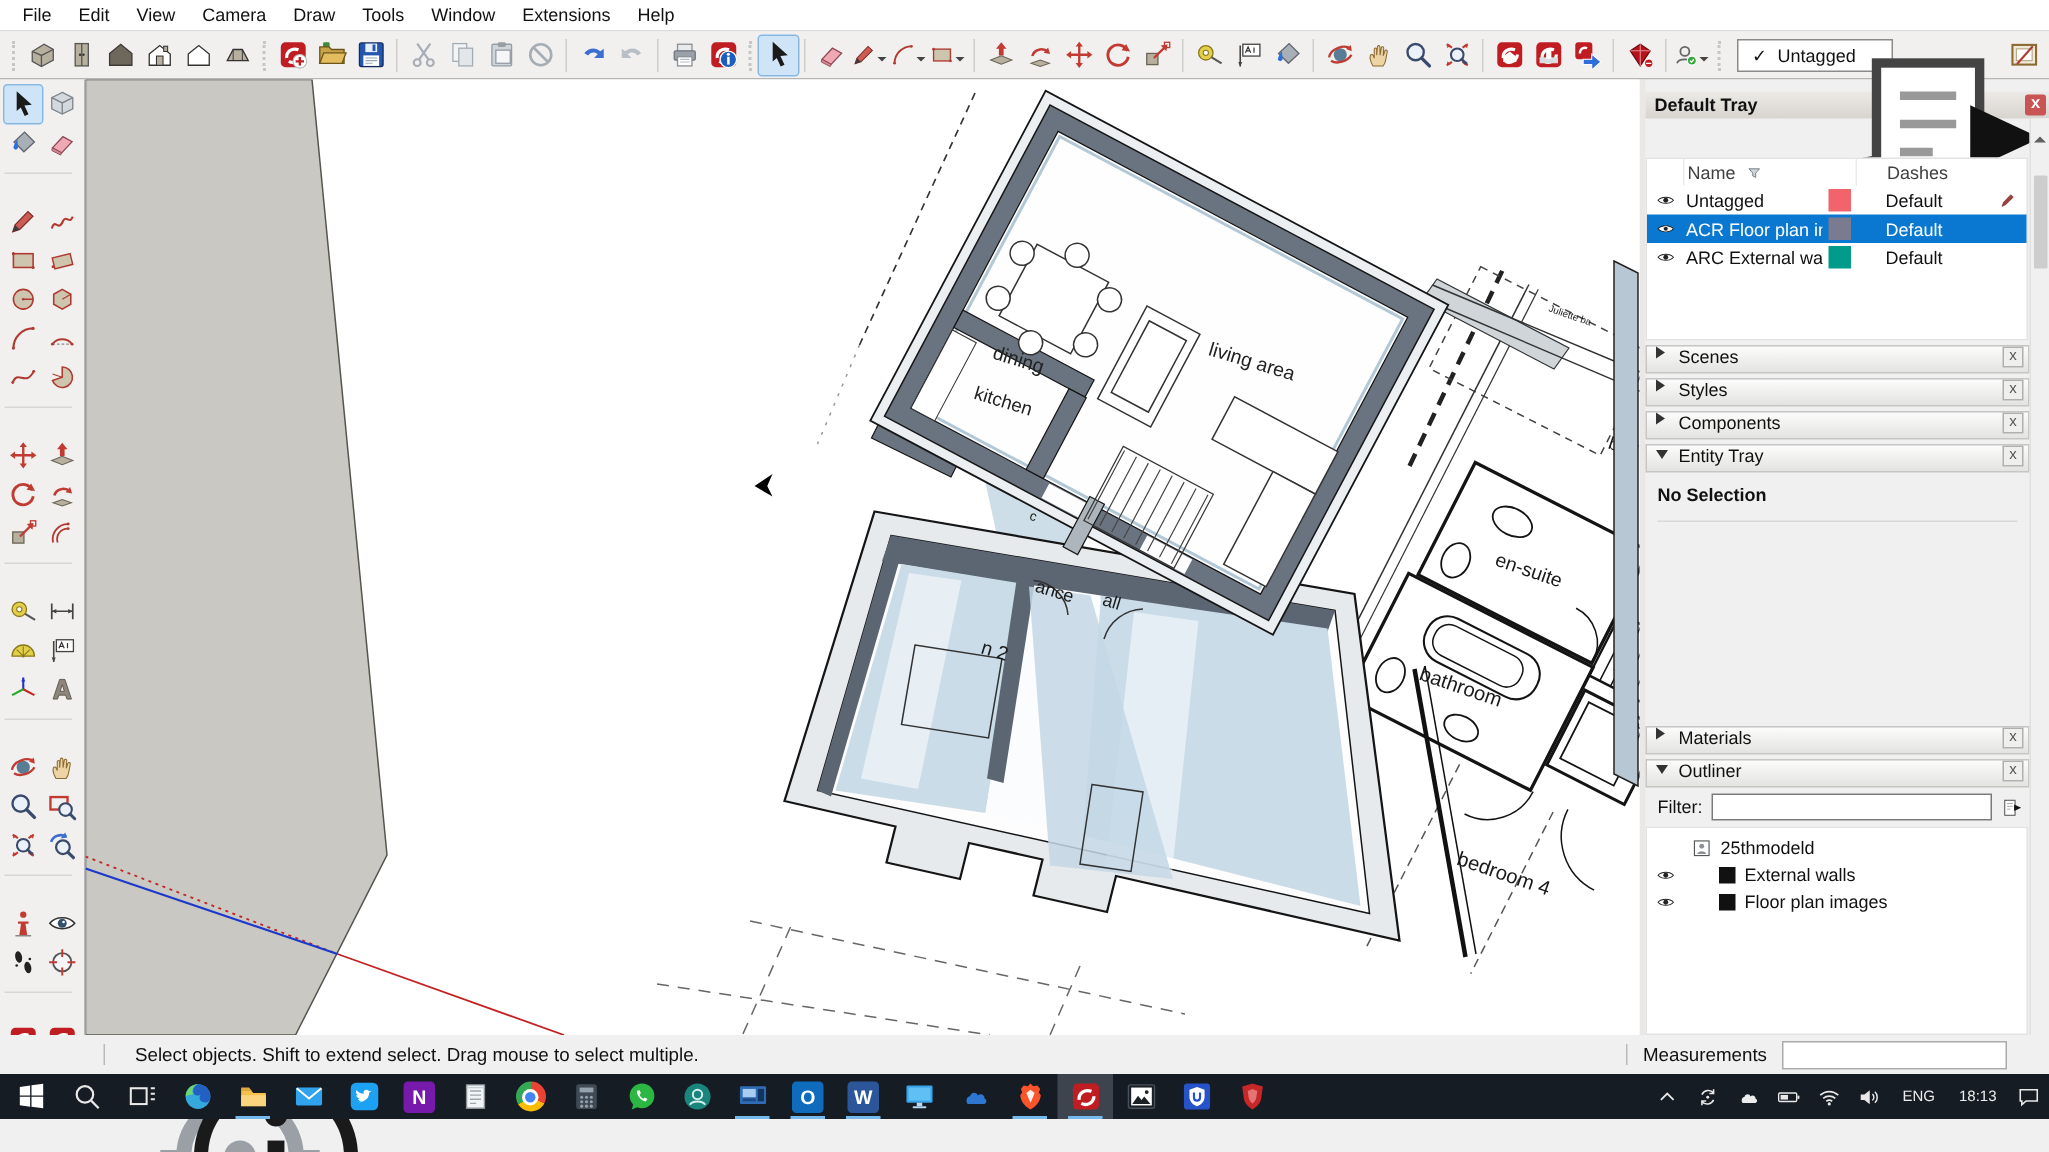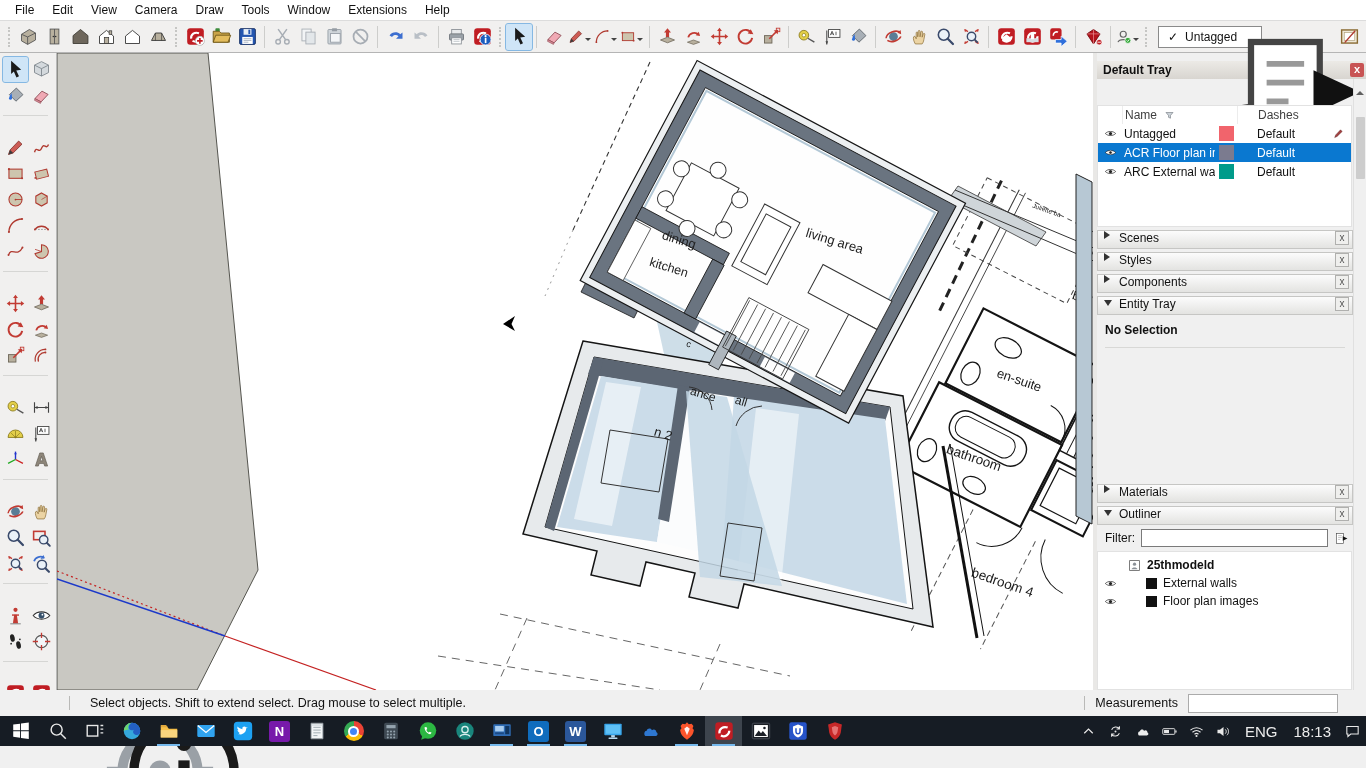--- a/index.html
+++ b/index.html
@@ -63,41 +63,41 @@
   .tri-d{width:0;height:0;border:4px solid transparent;border-top:6px solid #333;margin-top:3px}
   .px{margin-left:auto;width:14px;height:14px;border:1px solid #b0b0ae;background:#efefed;color:#555;font-size:10px;line-height:12px;text-align:center}
   .entity-body{height:166px;padding:8px 8px 0 8px}
   .entity-body .nosel{font-weight:bold}
   .entity-body hr{border:none;border-top:1px solid #d8d8d6;margin-top:10px}
   .outliner-filter{height:26px;display:flex;align-items:center;gap:6px;padding:0 4px 0 8px}
   .outliner-filter input{flex:1;height:18px;border:1px solid #7a7a7a;background:#fff;font-size:12px;padding:0 3px}
   .treebox{background:#fff;border:1px solid #e2e2e2;flex:1;margin-right:1px;padding-top:4px}
   .trow{display:flex;align-items:center;height:18px;gap:6px}
   .trow .ind{width:24px}
-  .trow.root{padding-left:30px;font-weight:bold}
+  .trow.root{padding-left:30px;font-weight:normal}
   .sqico{width:11px;height:11px;background:#111;display:inline-block}
   
   .status{height:26px;background:#f0f0f0;display:flex;align-items:center;padding:0 10px;gap:20px;font-size:12.5px}
   .sdiv{width:1px;height:14px;background:#b9b9b7}
   .meas{margin-left:auto;display:flex;align-items:center;gap:10px}
   .meas input{width:150px;height:19px;border:1px solid #ababab;background:#fff;margin-right:18px}
   
   .taskbar{height:30px;background:#161c24;display:flex;align-items:center;padding-left:2px}
   .tcell{width:37px;height:30px;display:flex;align-items:center;justify-content:center;position:relative;flex:none}
   .tcell svg{width:22px;height:22px}
   .tcell.active::after{content:'';position:absolute;bottom:0;left:7px;right:7px;height:2px;background:#76b9ed}
   .tcell.hl{background:#3d444d}
   .tile{width:21px;height:21px;border-radius:3px;color:#fff;font-weight:bold;font-size:13px;display:flex;align-items:center;justify-content:center;font-family:"Liberation Sans",sans-serif}
   .chrome-icon{width:20px;height:20px;border-radius:50%;background:conic-gradient(#ea4335 0 33%,#fbbc05 33% 66%,#34a853 66% 100%);position:relative}
   .chrome-icon::before{content:'';position:absolute;inset:4.5px;background:#fff;border-radius:50%}
   .chrome-icon::after{content:'';position:absolute;inset:6.5px;background:#4285f4;border-radius:50%}
   .sys-right{margin-left:auto;display:flex;align-items:center;height:100%;color:#ececec}
   .trc{width:27px;height:30px;display:flex;align-items:center;justify-content:center;flex:none}
   .trc svg{width:17px;height:17px}
-  .sys-txt{font-size:15px;padding:0 8px;white-space:nowrap}
+  .sys-txt{font-size:10px;padding:0 8px;white-space:nowrap}
 </style>
 </head>
 <body>
 
 <svg width="0" height="0" style="position:absolute" aria-hidden="true">
 <defs>
 <symbol id="i-logo" viewBox="0 0 24 24">
         <rect x="2.5" y="2.5" width="19" height="19" rx="3.5" fill="#c01d23"></rect>
         <path d="M7 14.5 C6.5 9.5 11 6.5 16 8.2" stroke="#fff" stroke-width="2.4" fill="none"></path>
         <path d="M8.6 17 C13 19.2 17.6 16.4 17.8 11.8" stroke="#fff" stroke-width="2.4" fill="none"></path>

